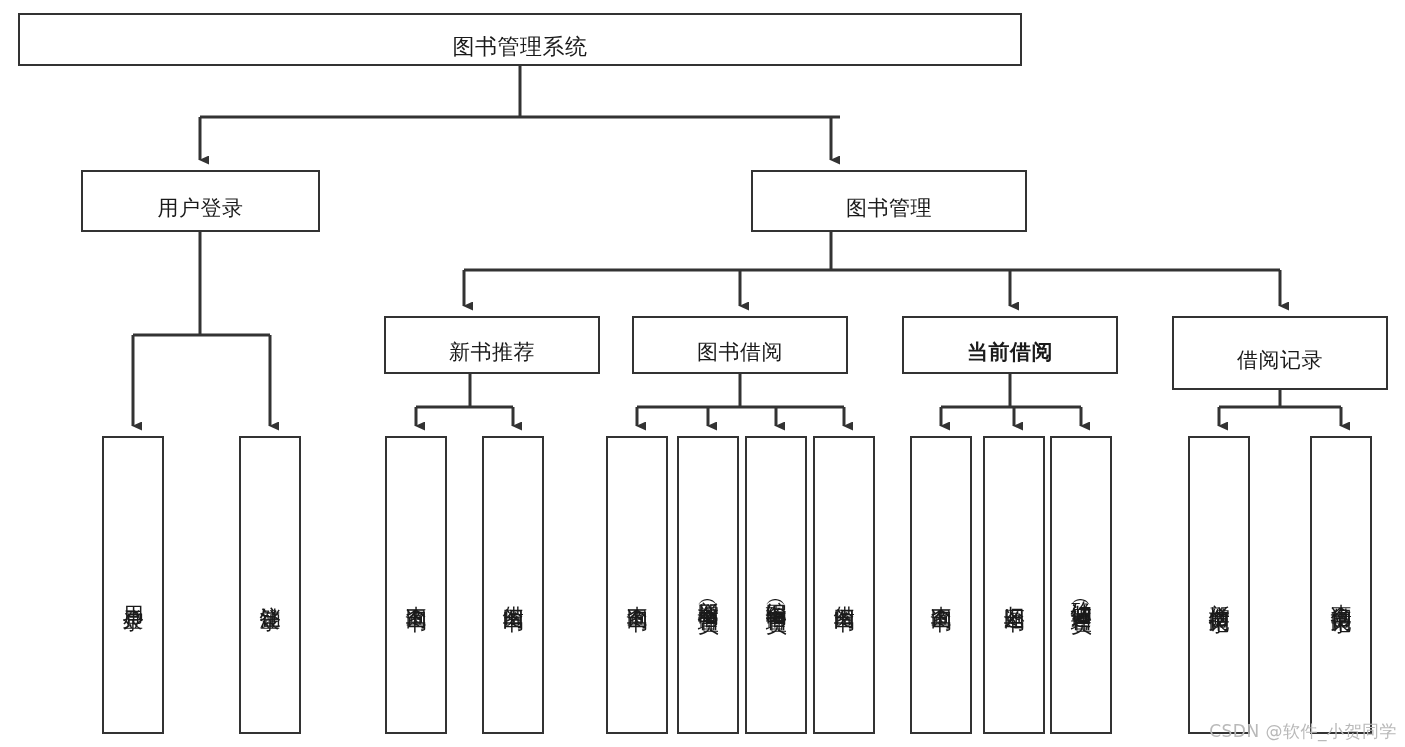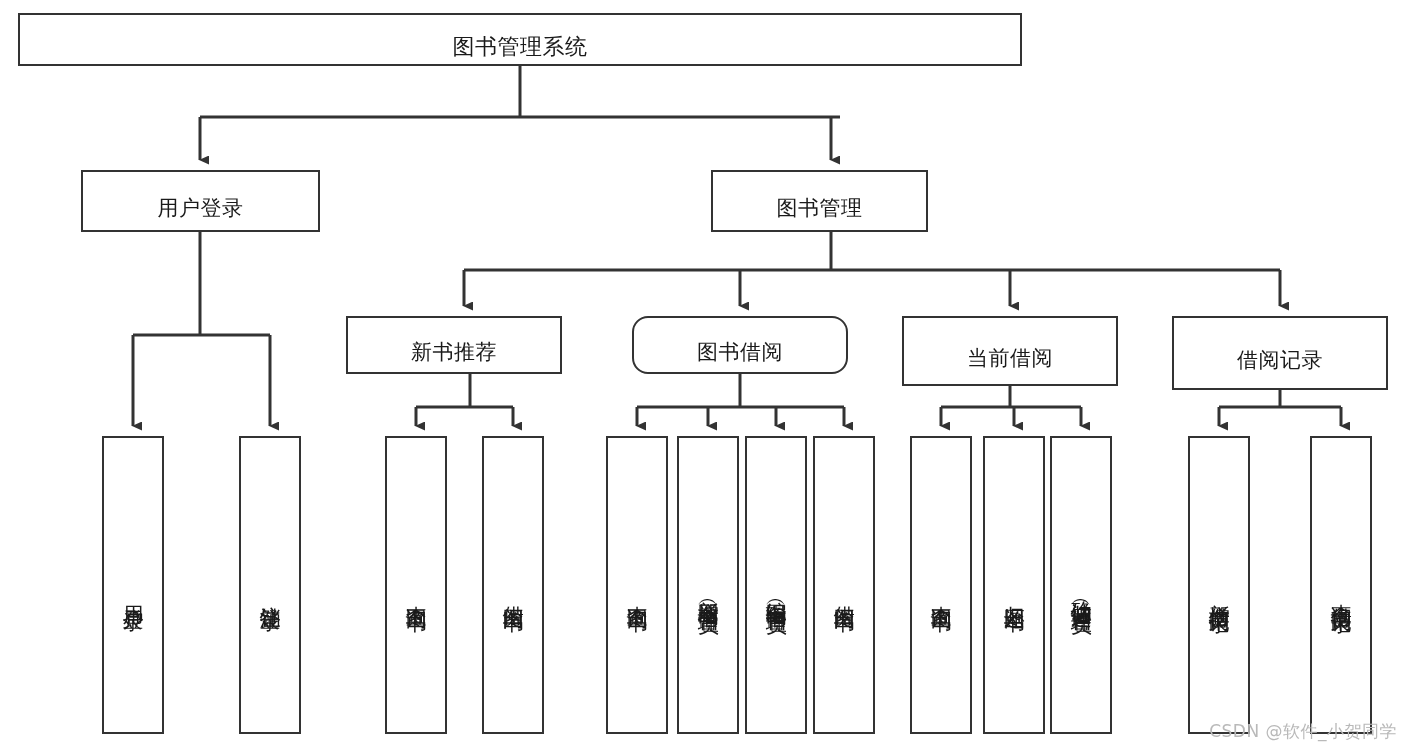--- a/index.html
+++ b/index.html
@@ -140,31 +140,31 @@
     </g>
   </svg>
 
   <div class="node horizontal root" style="left:18px; top:13px; width:1004px; height:53px;">
     <span class="label">图书管理系统</span>
   </div>
 
   <div class="node horizontal" style="left:81px; top:170px; width:239px; height:62px;">
     <span class="label">用户登录</span>
   </div>
-  <div class="node horizontal" style="left:711px; top:170px; width:217px; height:62px;">
+  <div class="node horizontal" style="left:751px; top:170px; width:276px; height:62px;">
     <span class="label">图书管理</span>
   </div>
 
-  <div class="node horizontal" style="left:346px; top:316px; width:216px; height:58px;font-family:Liberation Serif, serif;">
+  <div class="node horizontal" style="left:384px; top:316px; width:216px; height:58px;font-family:Liberation Serif, serif;">
     <span class="label">新书推荐</span>
   </div>
-  <div class="node horizontal" style="left:632px; top:316px; width:216px; height:58px;border-radius:16px;">
+  <div class="node horizontal" style="left:632px; top:316px; width:216px; height:58px;">
     <span class="label">图书借阅</span>
   </div>
-  <div class="node horizontal" style="left:902px; top:316px; width:216px; height:70px;">
+  <div class="node horizontal" style="left:902px; top:316px; width:216px; height:58px;font-weight:bold;">
     <span class="label">当前借阅</span>
   </div>
   <div class="node horizontal" style="left:1172px; top:316px; width:216px; height:74px;">
     <span class="label">借阅记录</span>
   </div>
 
   <div class="node vertical" style="left:102px; top:436px; width:62px; height:298px;">
     <span class="label">用户登录</span>
   </div>
   <div class="node vertical" style="left:239px; top:436px; width:62px; height:298px;">

